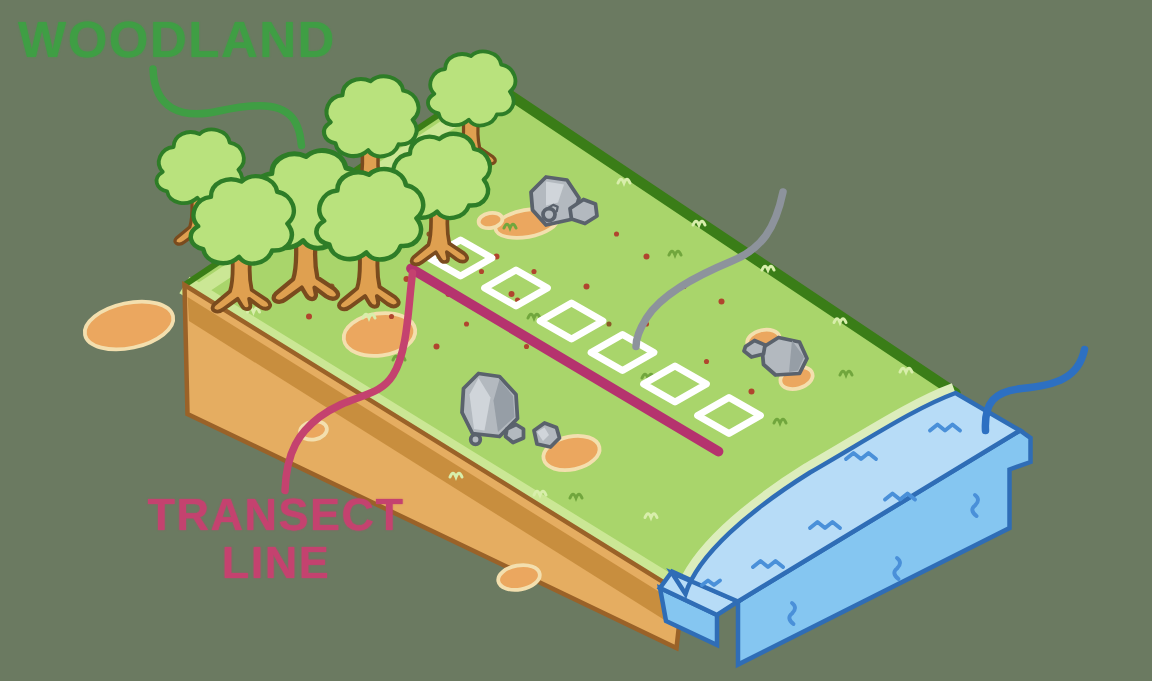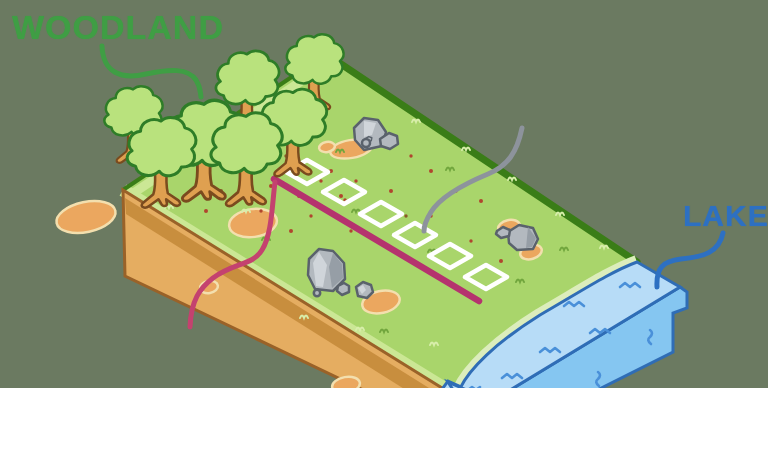--- a/index.html
+++ b/index.html
@@ -1,18 +1,18 @@
 <!DOCTYPE html>
 <html style="--background: #6b7a61; --grass: #a9d56b; --grass_edge: #3a7d17; --grass_lip: #cbe795; --shore: #dcedbc; --water: #b7dcf7; --water_face: #85c6f1; --water_outline: #2f6db6; --wave: #4a90d9; --soil: #e5ad61; --soil_stripe: #c88e3e; --soil_outline: #9a6228; --canopy: #b9e27d; --canopy_outline: #2e7d27; --trunk: #dfa050; --trunk_outline: #7a4b1e; --rock: #b3b9bf; --rock_light: #d0d5da; --rock_dark: #969ea6; --rock_outline: #5a626c; --patch: #eba75f; --patch_outline: #f3dfae; --speckle: #b0452e; --speckle_dark: #8a5a28; --tuft_light: #d8eeab; --tuft_dark: #71a63d; --quadrat_frame: #ffffff; --transect_line: #b5336e; --label_woodland: #3f9e44; --label_quadrat: #8d939c; --label_lake: #2d70c2; --label_transect: #c4426f;"><head>
 <meta charset="utf-8">
 <style>
   html,body{margin:0;padding:0;}
   .stage{
     position:relative;
-    width:768px;height:388px;
+    width:768px;height:454px;
     background:var(--background,#6b7a61);
     overflow:hidden;
     font-family:"Liberation Sans","DejaVu Sans",sans-serif;
   }
   .scene{position:absolute;left:0;top:0;}
   .lbl{
     position:absolute;
     font-weight:bold;
     letter-spacing:1px;
     white-space:nowrap;
@@ -219,14 +219,17 @@
       <use href="#tree" transform="translate(161,195) scale(0.85)"></use>
     </g>
 
     <path class="conn conn-green" d="M102,46 C103,72 120,80 146,74 C170,69 188,68 196,80 C201,88 200,92 201,97"></path>
     <path class="conn conn-gray" d="M522,128 C517,152 508,166 488,174 C464,184 441,196 431,212 C426,220 424,225 424,231"></path>
     <path class="conn conn-blue" d="M723,233 C719,252 704,257 681,259 C663,261 656,268 657,287"></path>
     <path class="conn conn-pink" d="M190,327 C191,300 200,288 213,278 C235,262 252,266 262,250 C272,234 272,205 275,182"></path>
   </svg>
 
   <div class="lbl lbl-woodland">WOODLAND</div>
-  <div class="lbl lbl-lake">LAKE</div>
+  <div class="lbl lbl-transect">
+    <span>TRANSECT</span>
+    <span>LINE</span>
+  </div>
 </div>
 
 </body></html>

